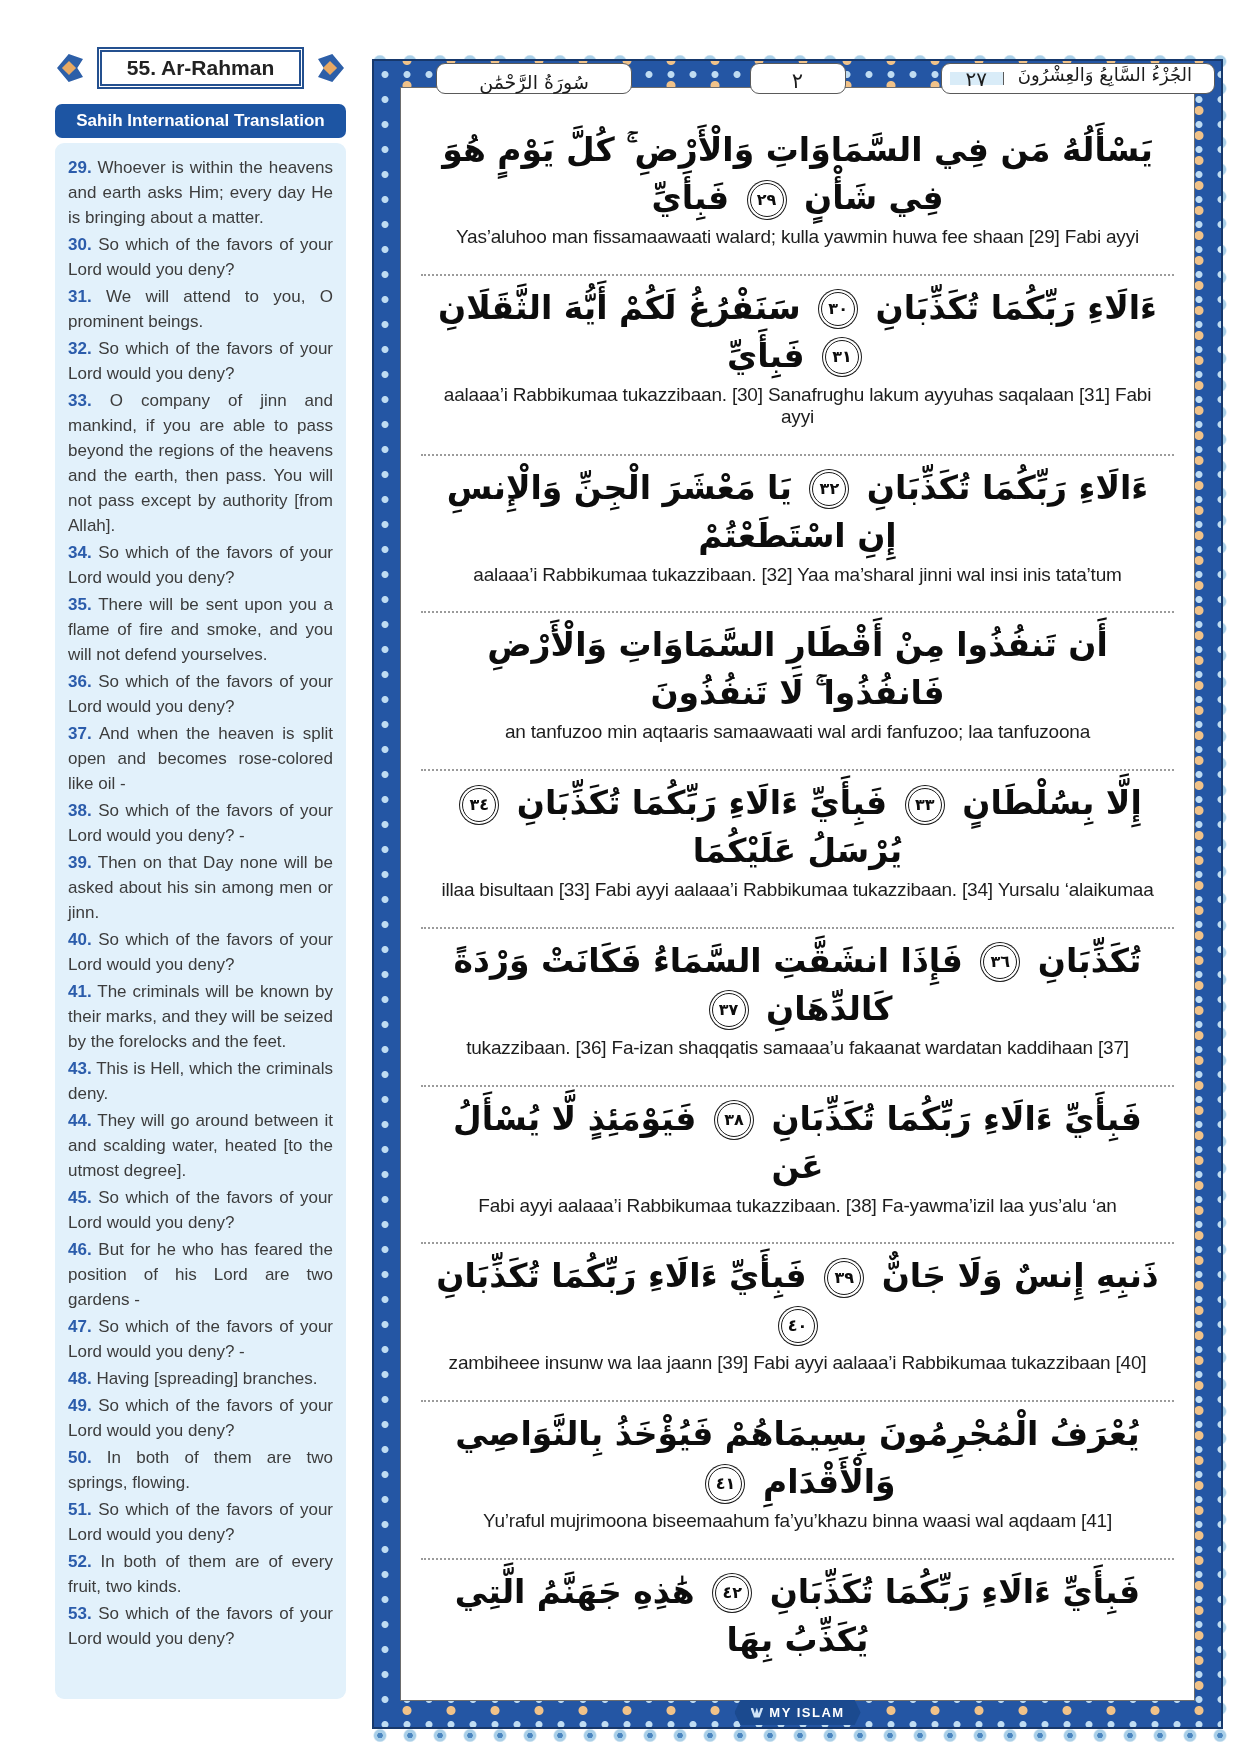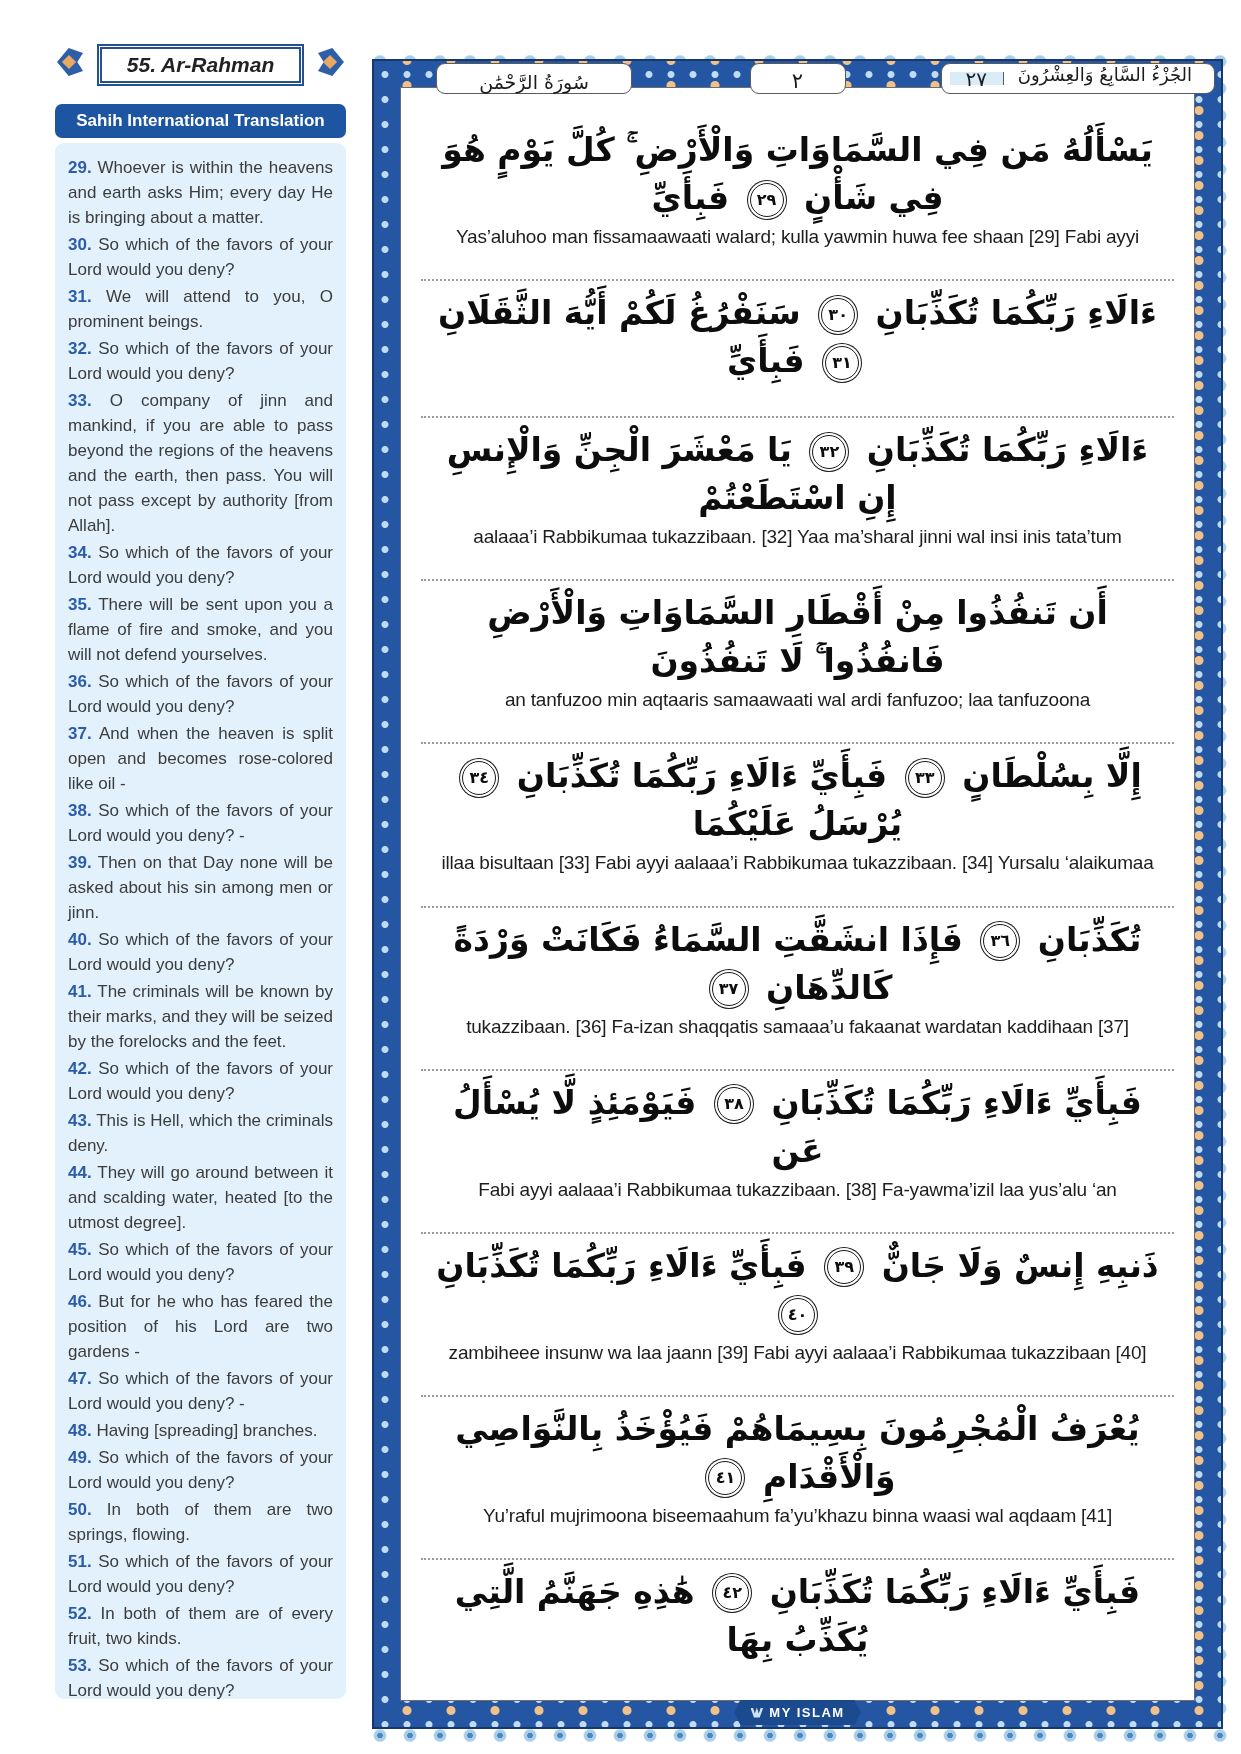--- a/index.html
+++ b/index.html
@@ -6,21 +6,21 @@
   html,body { background:#fff; }
   body {
     width:1241px; height:1754px; overflow:hidden;
     font-family:"Liberation Sans", sans-serif;
     -webkit-font-smoothing:antialiased;
   }
   .layout { display:flex; align-items:flex-start; padding:44px 5px 0 55px; gap:13px; }
 
   
   .sidebar { width:291px; flex:none; }
-  .surah-banner { display:flex; gap:12px; height:48px;font-style:italic; }
+  .surah-banner { display:flex; align-items:center; gap:12px; height:48px; }
   .orn { width:30px; height:36px; position:relative; flex:none; }
   .orn::before {
     content:""; position:absolute; inset:4px 2px; background:#2d5fa8;
     clip-path:polygon(0 50%, 45% 0, 100% 18%, 78% 50%, 100% 82%, 45% 100%);
   }
   .orn.right::before { transform:scaleX(-1); }
   .orn::after {
     content:""; position:absolute; left:9px; top:13px; width:10px; height:10px;
     background:#e8a963; transform:rotate(45deg);
   }
@@ -147,21 +147,20 @@
   <p class="t-item"><b class="vnum">37.</b> <span class="vtext">And when the heaven is split open and becomes rose-colored like oil -</span></p>
 
   <p class="t-item"><b class="vnum">38.</b> <span class="vtext">So which of the favors of your Lord would you deny? -</span></p>
 
   <p class="t-item"><b class="vnum">39.</b> <span class="vtext">Then on that Day none will be asked about his sin among men or jinn.</span></p>
 
   <p class="t-item"><b class="vnum">40.</b> <span class="vtext">So which of the favors of your Lord would you deny?</span></p>
 
   <p class="t-item"><b class="vnum">41.</b> <span class="vtext">The criminals will be known by their marks, and they will be seized by the forelocks and the feet.</span></p>
 
-  <p class="t-item"><b class="vnum">42.</b> <span class="vtext">So which of the favors of your Lord would you deny?</span></p>
 
   <p class="t-item"><b class="vnum">43.</b> <span class="vtext">This is Hell, which the criminals deny.</span></p>
 
   <p class="t-item"><b class="vnum">44.</b> <span class="vtext">They will go around between it and scalding water, heated [to the utmost degree].</span></p>
 
   <p class="t-item"><b class="vnum">45.</b> <span class="vtext">So which of the favors of your Lord would you deny?</span></p>
 
   <p class="t-item"><b class="vnum">46.</b> <span class="vtext">But for he who has feared the position of his Lord are two gardens -</span></p>
 
   <p class="t-item"><b class="vnum">47.</b> <span class="vtext">So which of the favors of your Lord would you deny? -</span></p>
@@ -198,20 +197,21 @@
 
         <div class="sheet">
           <div id="verses">
   <div class="verse-block">
     <div class="arabic" dir="rtl">يَسْأَلُهُ مَن فِي السَّمَاوَاتِ وَالْأَرْضِ ۚ كُلَّ يَوْمٍ هُوَ فِي شَأْنٍ <span class="medallion">٢٩</span> فَبِأَيِّ</div>
     <div class="translit">Yas’aluhoo man fissamaawaati walard; kulla yawmin huwa fee shaan  [29]  Fabi ayyi</div>
   </div>
 
   <div class="verse-block">
     <div class="arabic" dir="rtl">ءَالَاءِ رَبِّكُمَا تُكَذِّبَانِ <span class="medallion">٣٠</span> سَنَفْرُغُ لَكُمْ أَيُّهَ الثَّقَلَانِ <span class="medallion">٣١</span> فَبِأَيِّ</div>
+    <div class="translit">aalaaa’i Rabbikumaa tukazzibaan.  [30]  Sanafrughu lakum ayyuhas saqalaan  [31]  Fabi ayyi</div>
   </div>
 
   <div class="verse-block">
     <div class="arabic" dir="rtl">ءَالَاءِ رَبِّكُمَا تُكَذِّبَانِ <span class="medallion">٣٢</span> يَا مَعْشَرَ الْجِنِّ وَالْإِنسِ إِنِ اسْتَطَعْتُمْ</div>
     <div class="translit">aalaaa’i Rabbikumaa tukazzibaan.  [32]  Yaa ma’sharal jinni wal insi inis tata’tum</div>
   </div>
 
   <div class="verse-block">
     <div class="arabic" dir="rtl">أَن تَنفُذُوا مِنْ أَقْطَارِ السَّمَاوَاتِ وَالْأَرْضِ فَانفُذُوا ۚ لَا تَنفُذُونَ</div>
     <div class="translit">an tanfuzoo min aqtaaris samaawaati wal ardi fanfuzoo; laa tanfuzoona</div>

